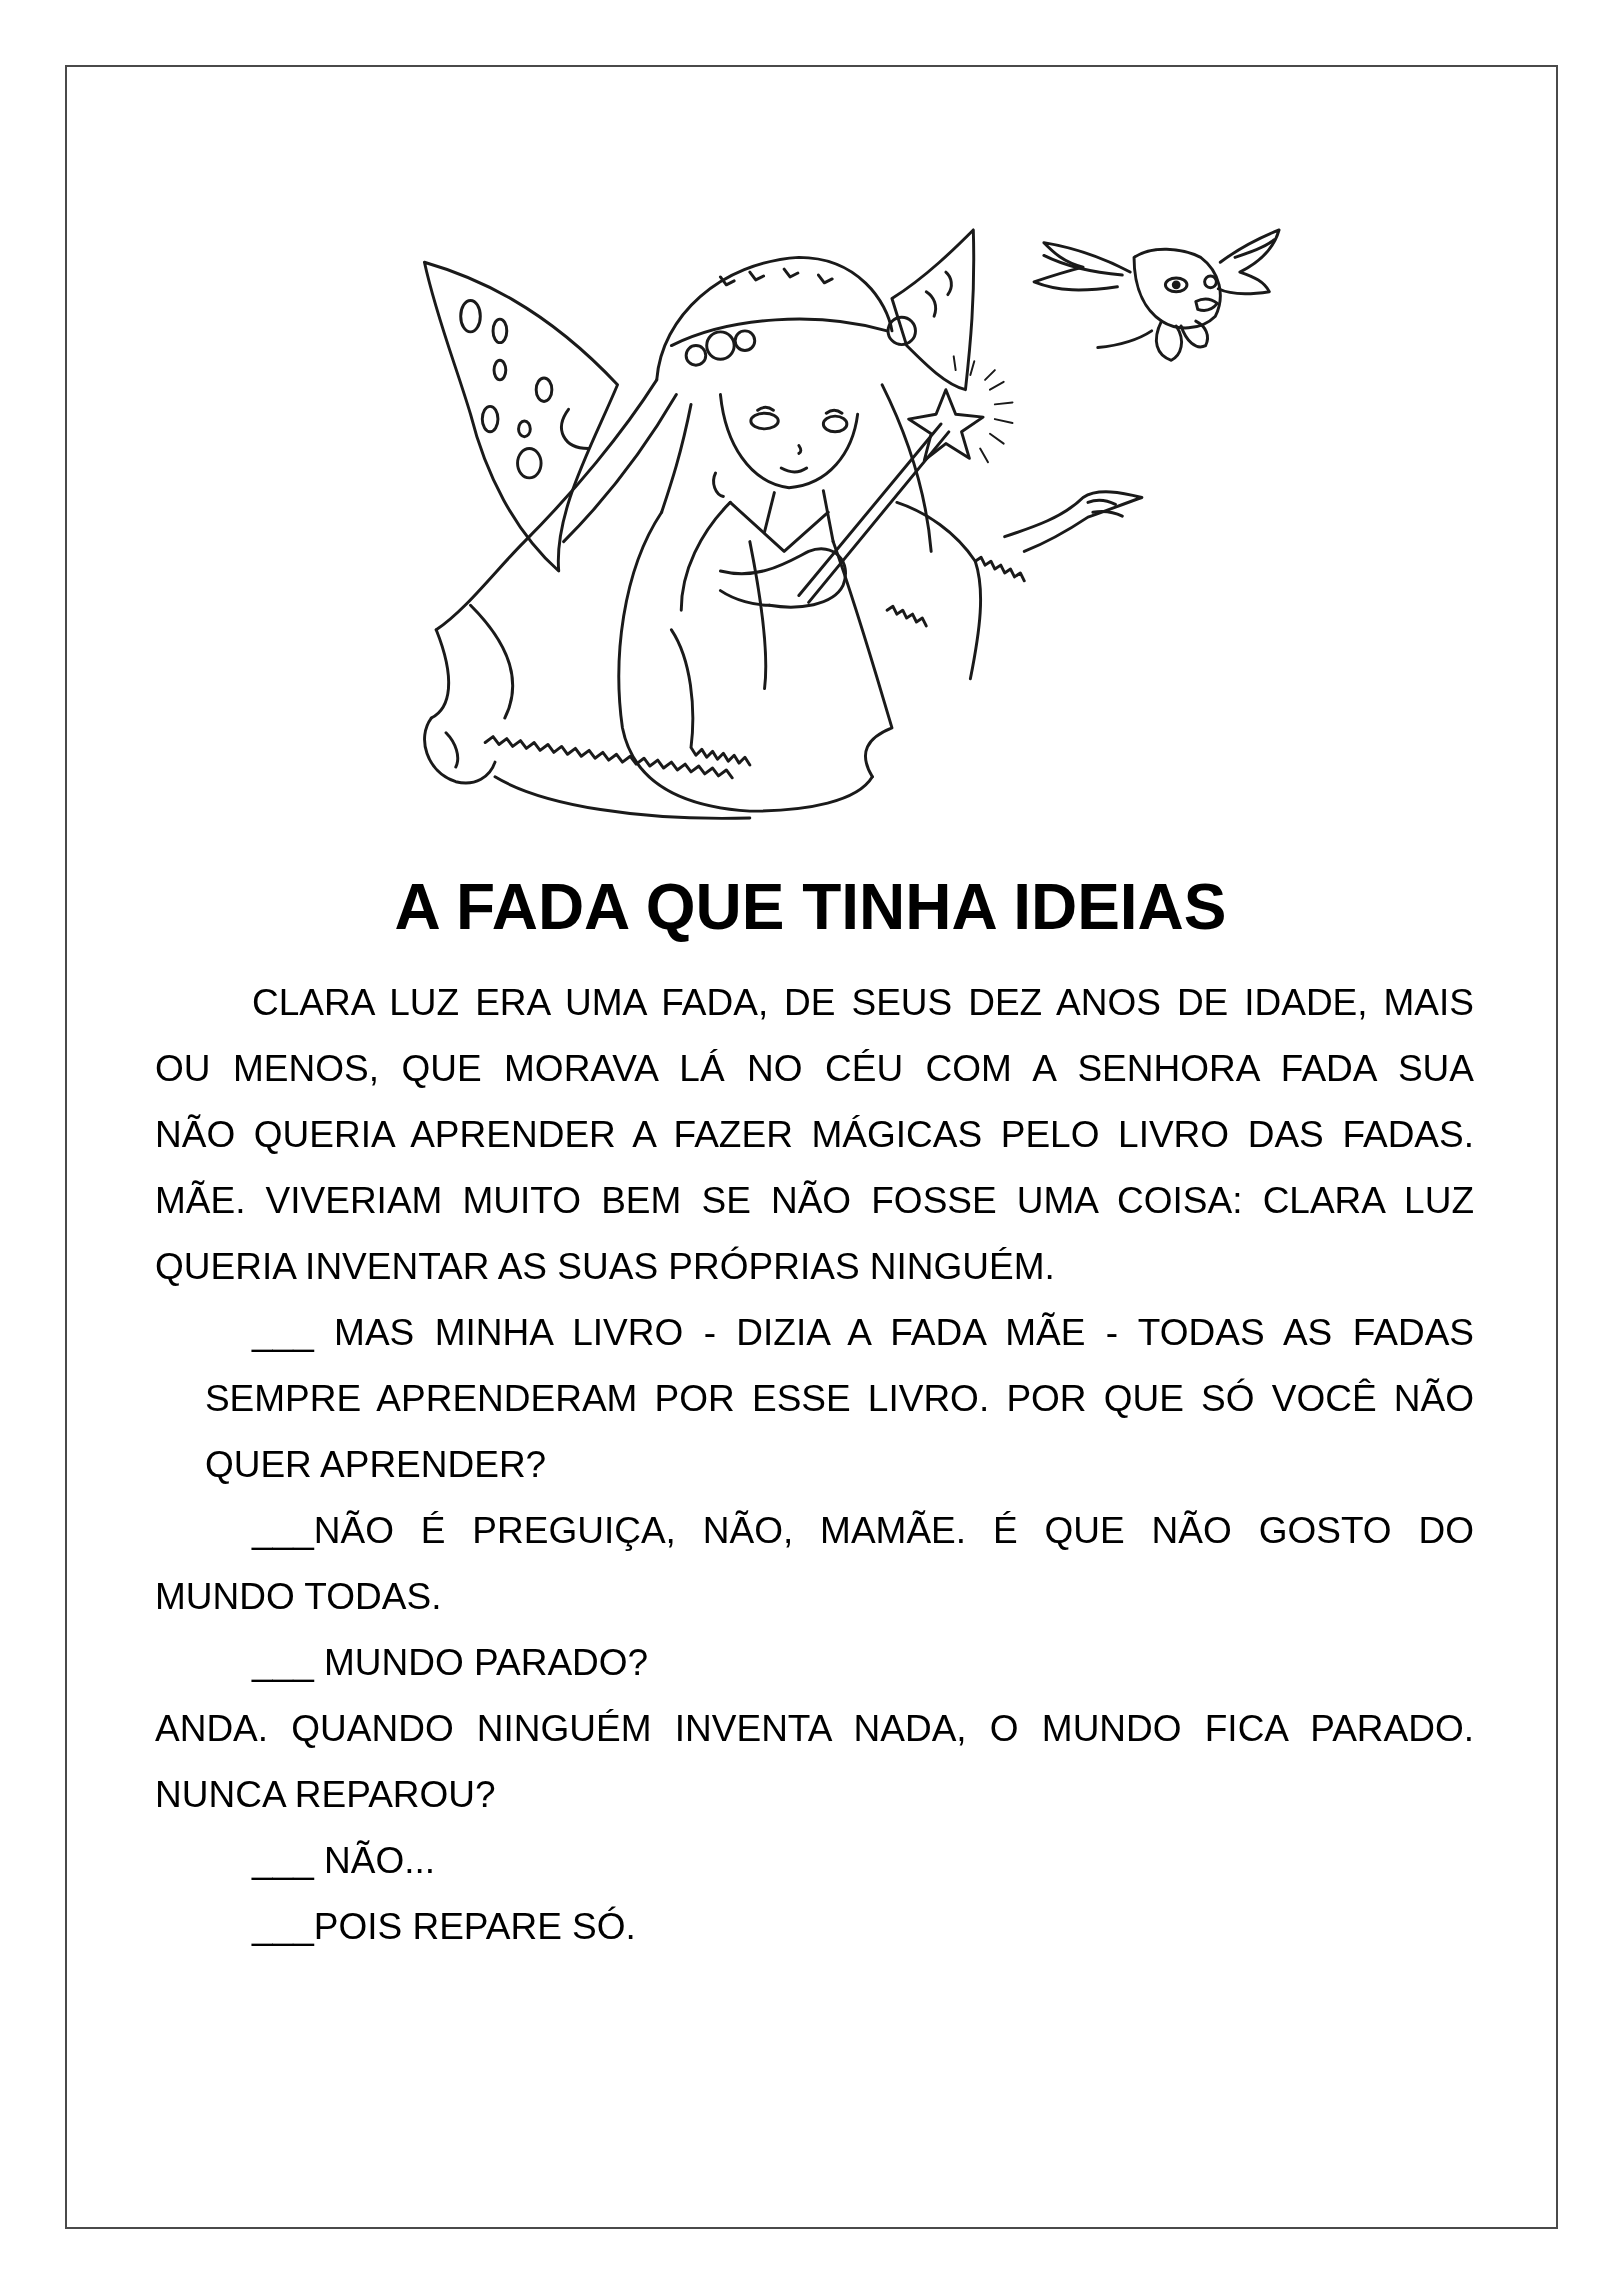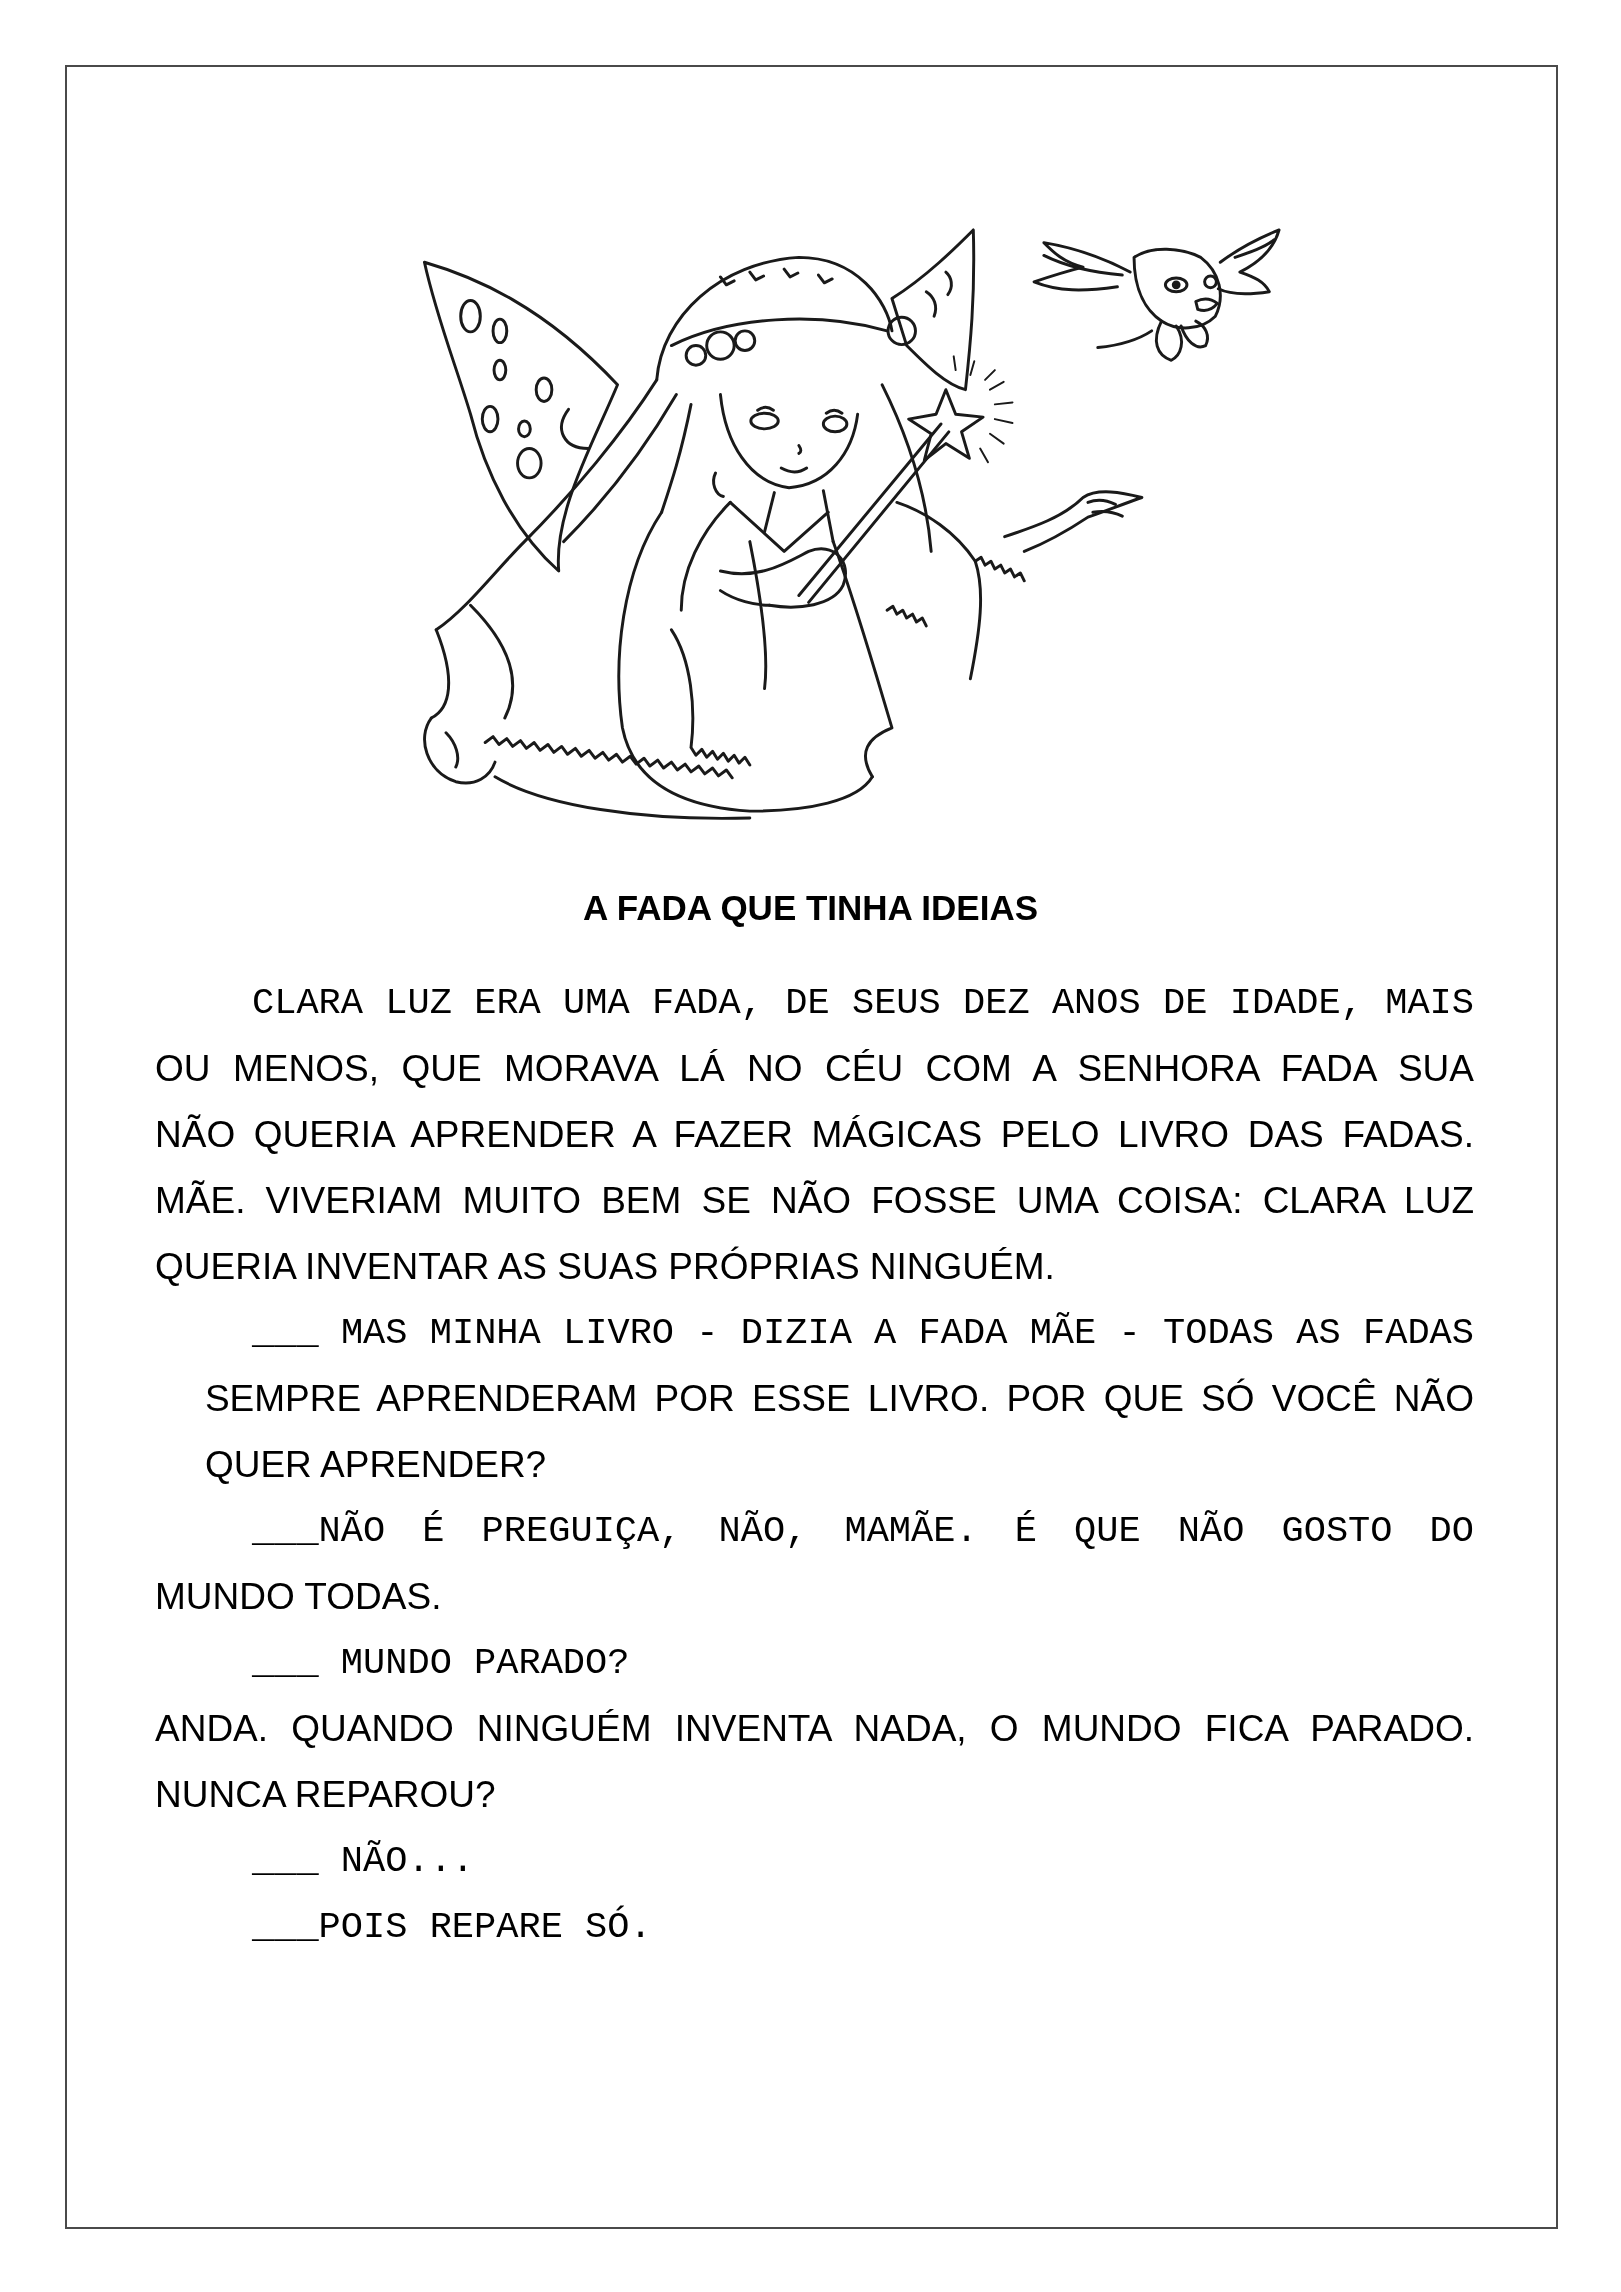--- a/index.html
+++ b/index.html
@@ -36,21 +36,21 @@
     height: 100%;
     display: block;
   }
   .title {
     position: absolute;
     left: 0;
     width: 1621px;
     top: 878px;
     text-align: center;
     font-weight: bold;
-    font-size: 35px;
+    font-size: 64px;
     line-height: 59px;
     letter-spacing: 0px;
     margin: 0;
   }
   .body-text {
     position: absolute;
     left: 155px;
     top: 970px;
     width: 1319px;
     font-size: 37px;
@@ -65,21 +65,20 @@
   .line.justify {
     text-align: justify;
     text-align-last: justify;
     white-space: normal;
   }
   .line.last {
     text-align: left;
   }
   .line.indent {
     padding-left: 97px;
-    font-family: Liberation Mono, monospace;
   }
   .line.nudge {
     padding-left: 5.9px;
     margin-left: 44px;
   }
 </style>
 </head>
 <body>
 
 <div class="page-frame"></div>

